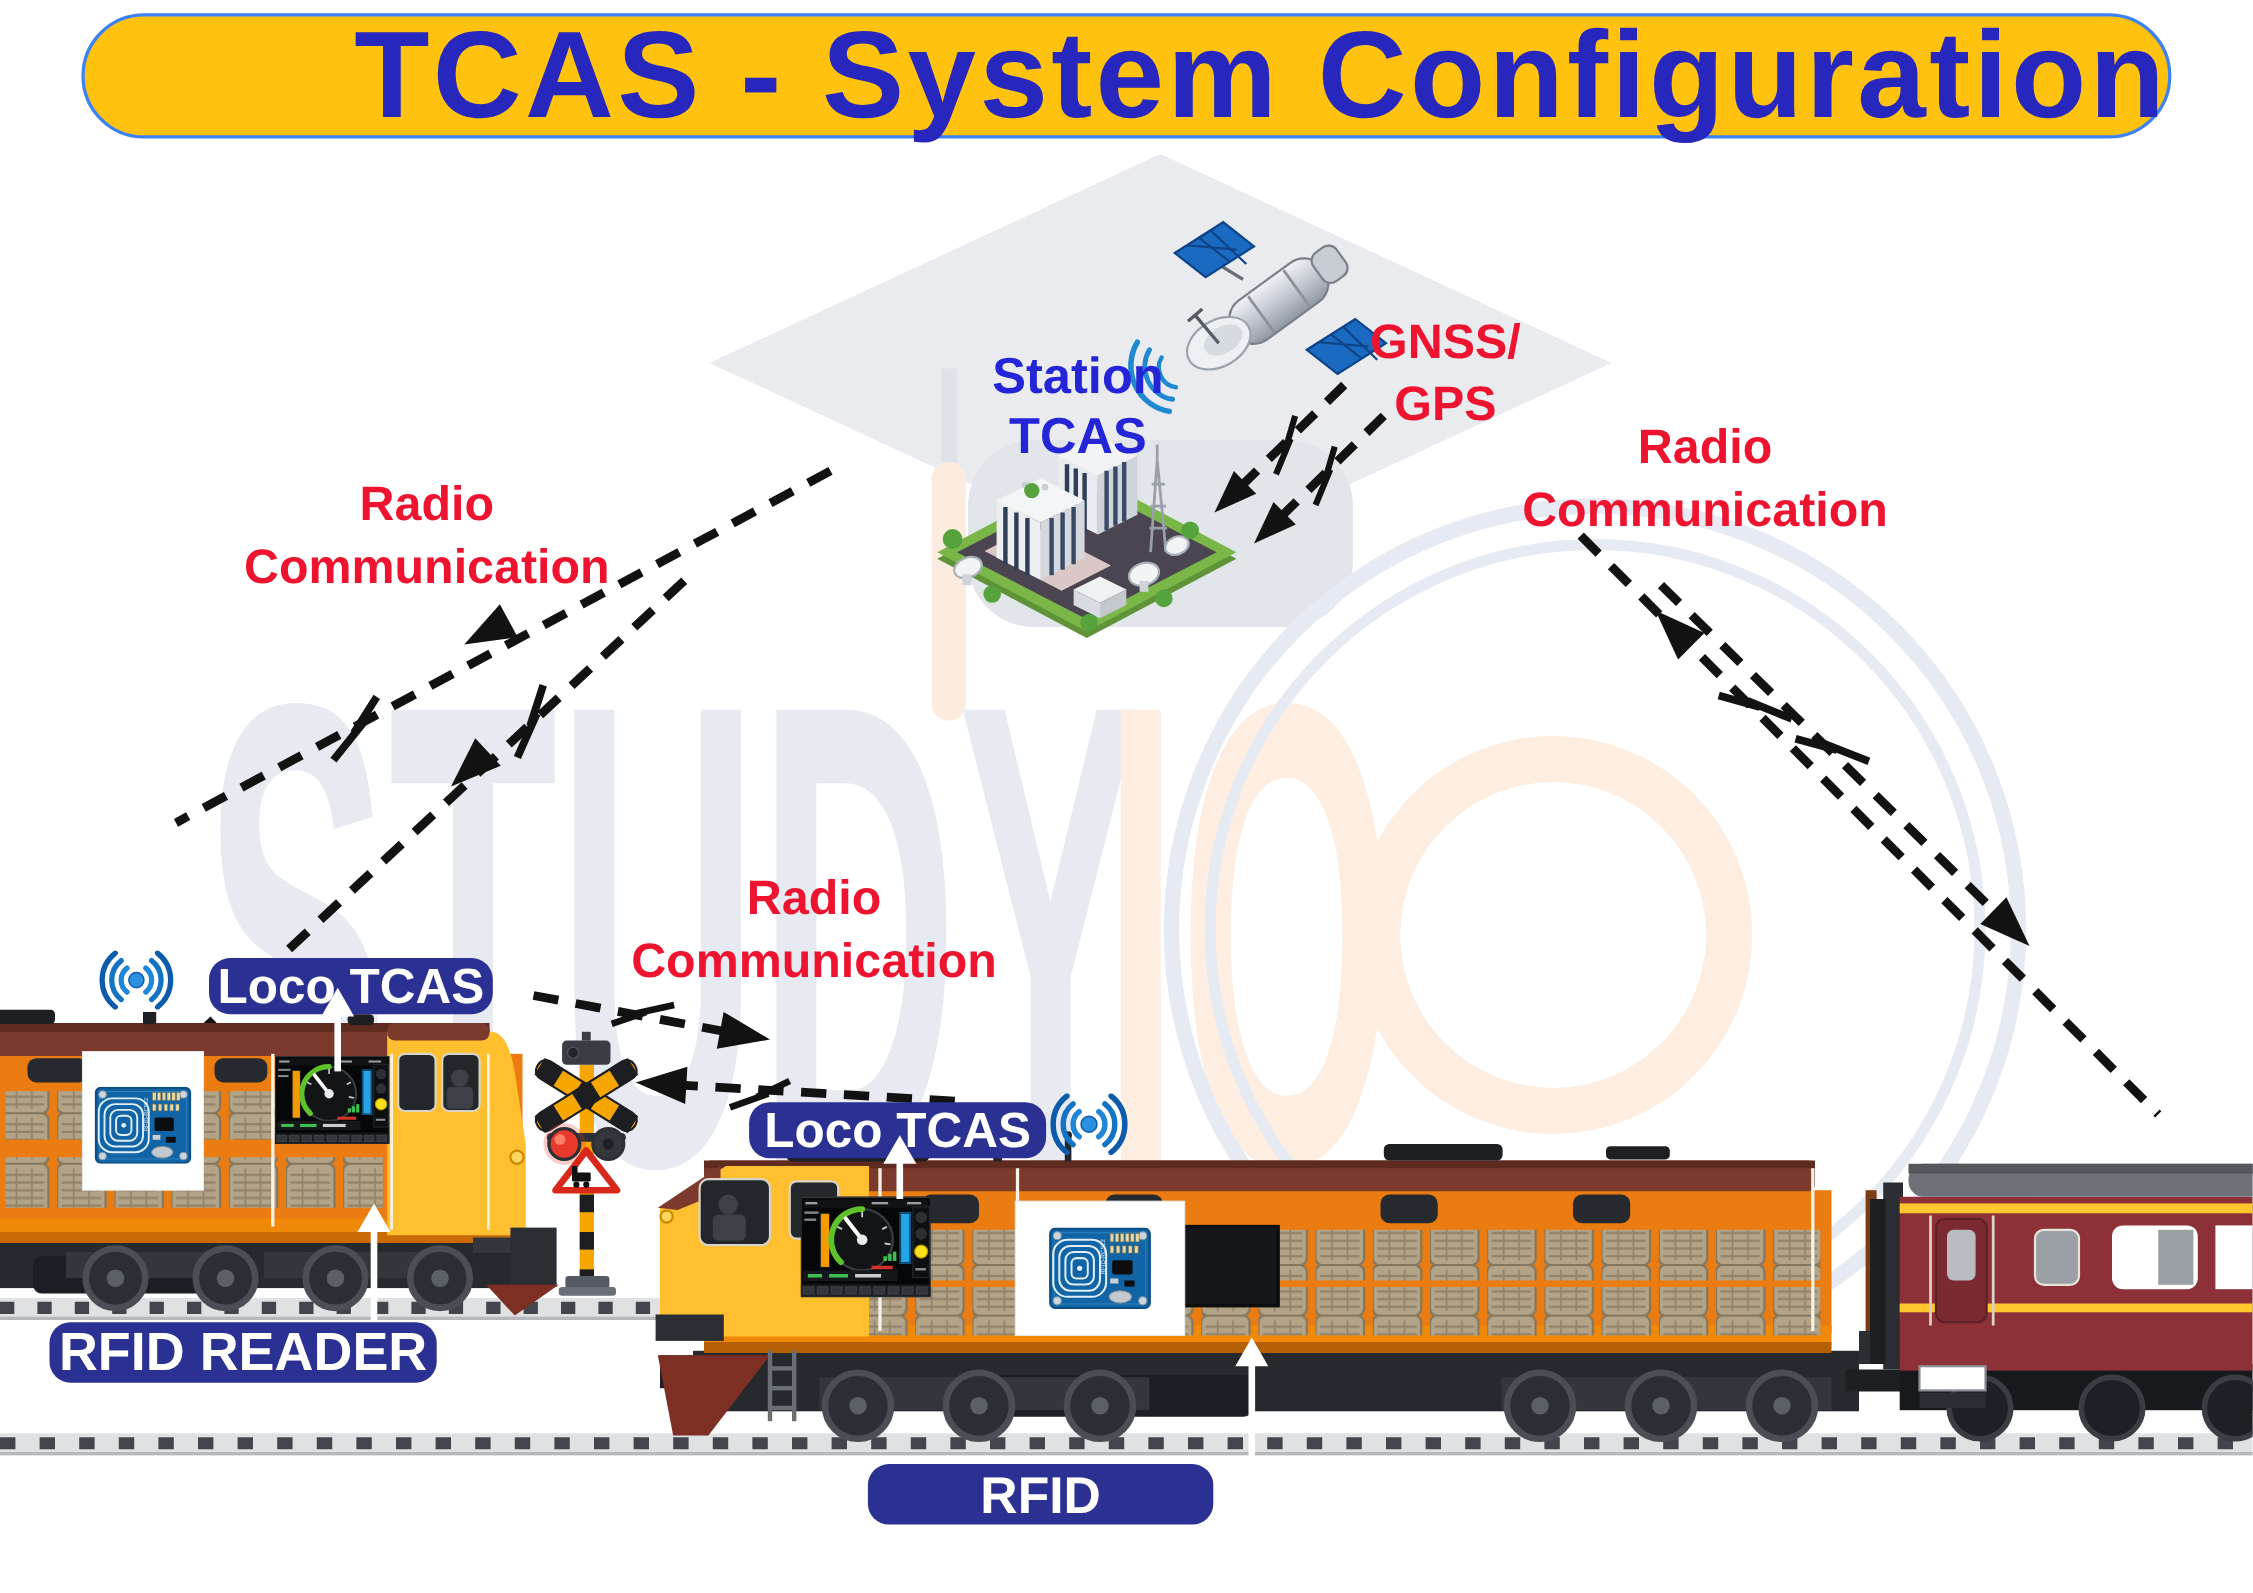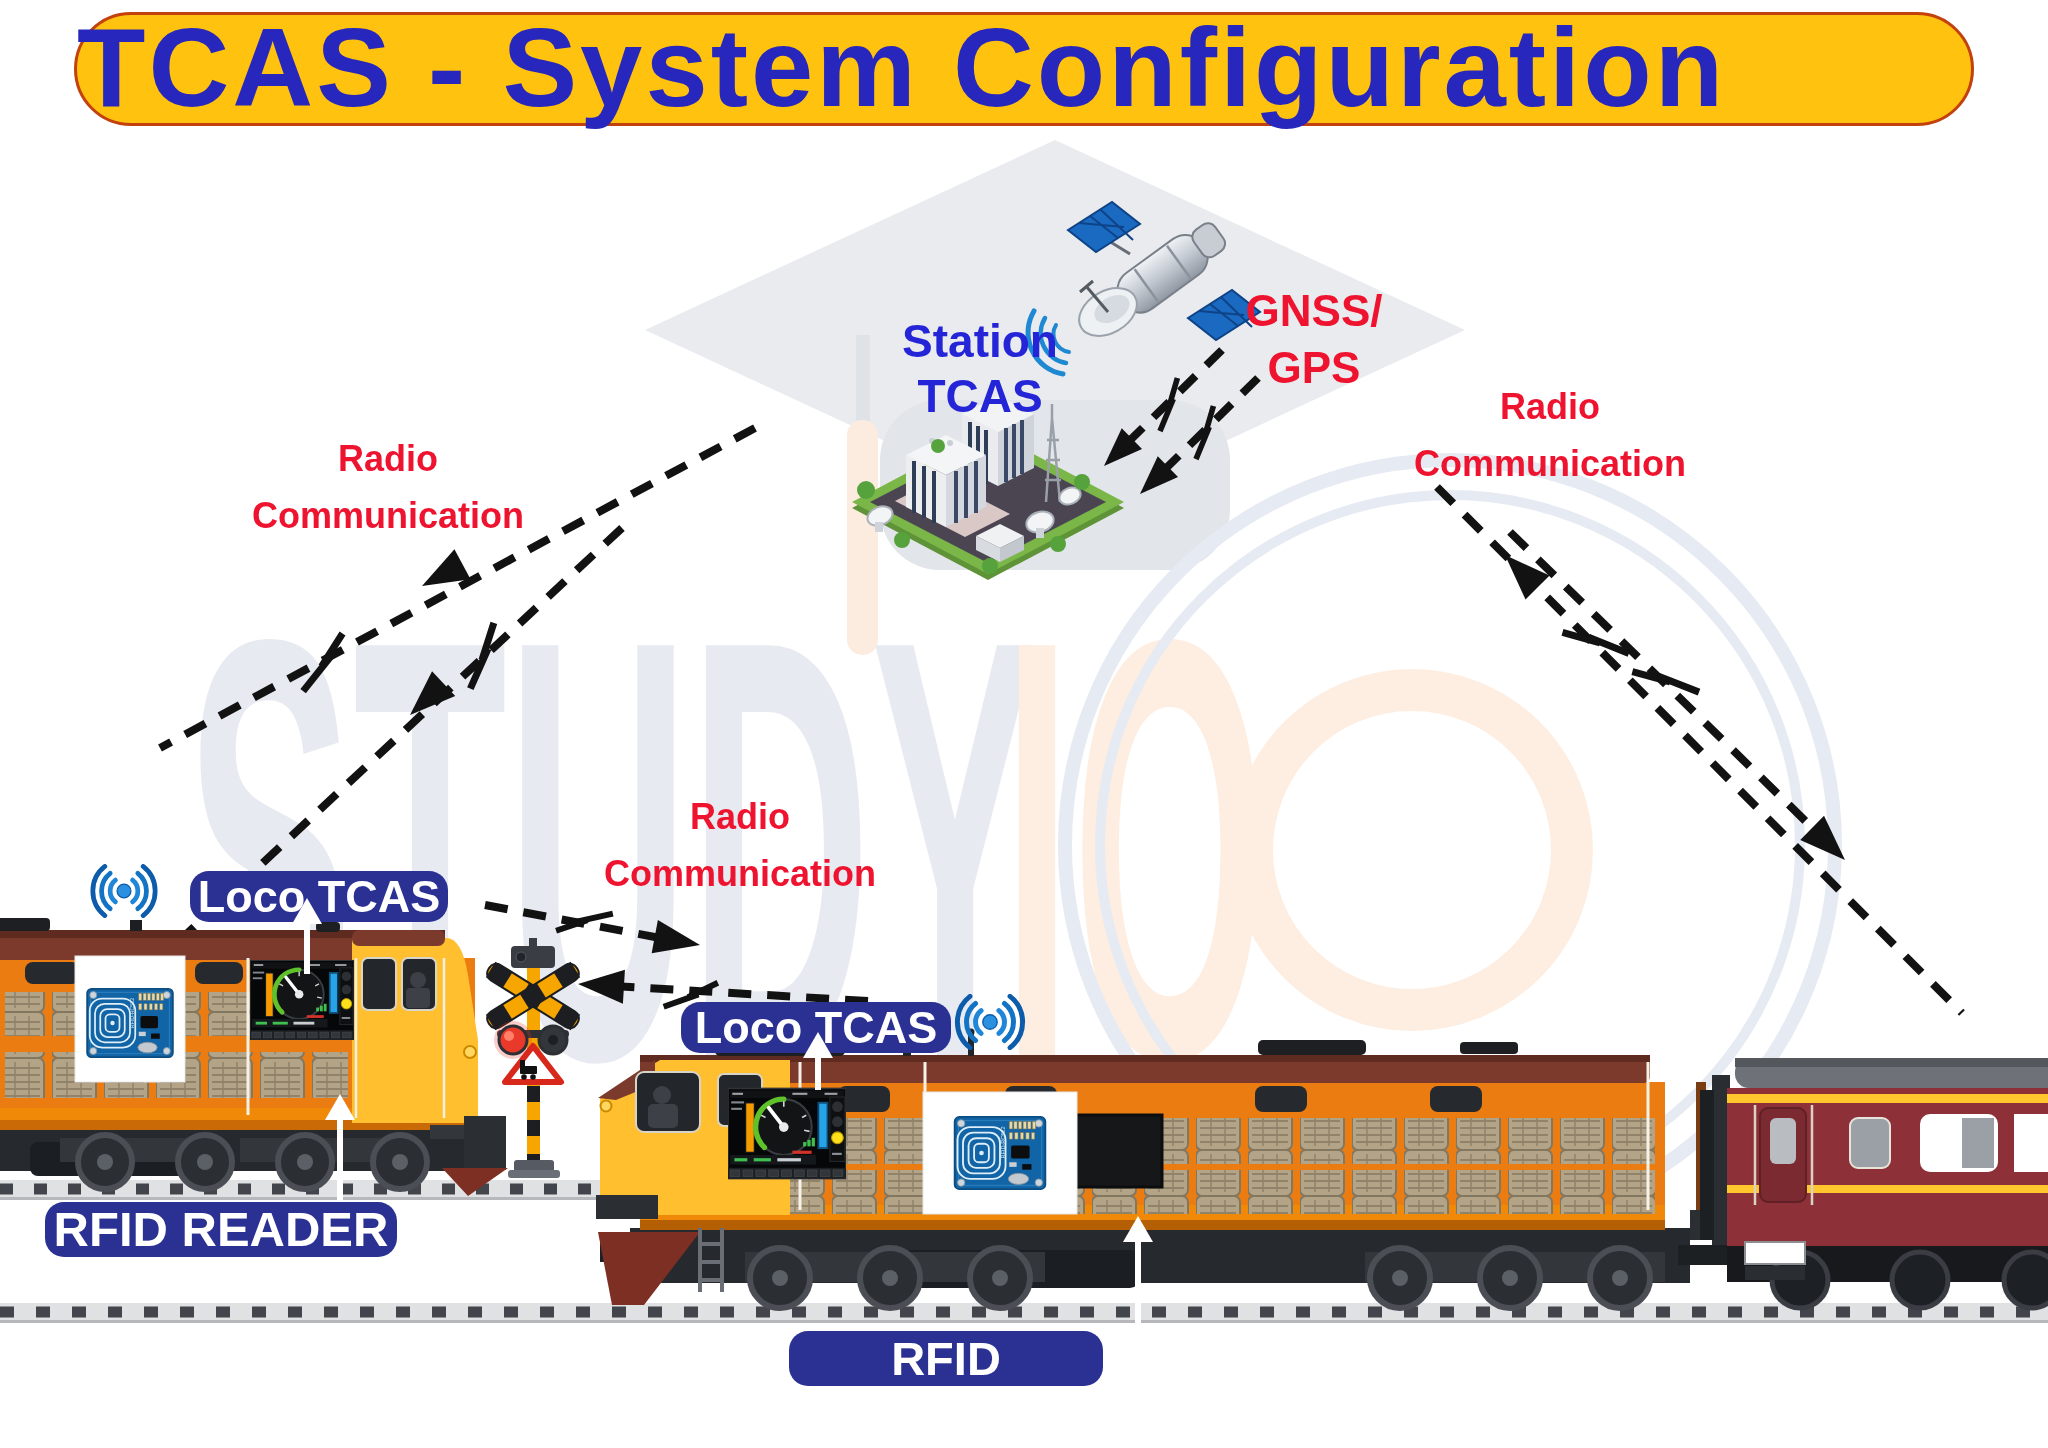--- a/index.html
+++ b/index.html
@@ -1,27 +1,27 @@
 <!DOCTYPE html>
 <html><head>
 <meta charset="utf-8">
 <style>
   html,body{margin:0;padding:0;background:#fff;}
   .stage{position:relative;width:2048px;height:1448px;overflow:hidden;background:#ffffff;
          font-family:"Liberation Sans","DejaVu Sans",sans-serif;}
   .stage svg{position:absolute;left:0;top:0;}
   .abs{position:absolute;}
-  .banner{left:74px;top:12px;width:1900px;height:114px;background:#ffc20e;border:3px solid #c2410c;
-          border-radius:60px;box-sizing:border-box;text-align:left;line-height:106px;
+  .banner{left:74px;top:12px;width:1900px;height:114px;background:#ffc20e;border:3px solid #3b82f6;
+          border-radius:60px;box-sizing:border-box;text-align:right;line-height:106px;
           font-size:112px;font-weight:bold;letter-spacing:3px;color:#2727bd;}
   .bluetext{color:#2525d8;font-weight:bold;text-align:center;}
   .redtext{color:#ee1430;font-weight:bold;text-align:center;}
   .station-label{left:830px;top:314px;width:300px;font-size:46px;line-height:55px;}
   .gnss-label{left:1224px;top:282px;width:180px;font-size:44px;line-height:57px;}
-  .rc{font-size:36px;line-height:57px;}
+  .rc{font-size:44px;line-height:57px;}
   .rc-left{left:213px;top:430px;width:350px;}
   .rc-mid{left:550px;top:788px;width:380px;}
   .rc-right{left:1375px;top:378px;width:350px;}
   .tag{background:#2b3193;color:#ffffff;font-weight:bold;text-align:center;border-radius:19px;}
   .loco1{left:190px;top:871px;width:258px;height:51px;font-size:45px;line-height:51px;}
   .loco2{left:681px;top:1002px;width:270px;height:51px;font-size:45px;line-height:51px;}
   .rfid1{left:45px;top:1202px;width:352px;height:55px;font-size:49px;line-height:55px;}
   .rfid2{left:789px;top:1331px;width:314px;height:55px;font-size:47px;line-height:55px;}
   .toplayer{pointer-events:none;}
 </style>

